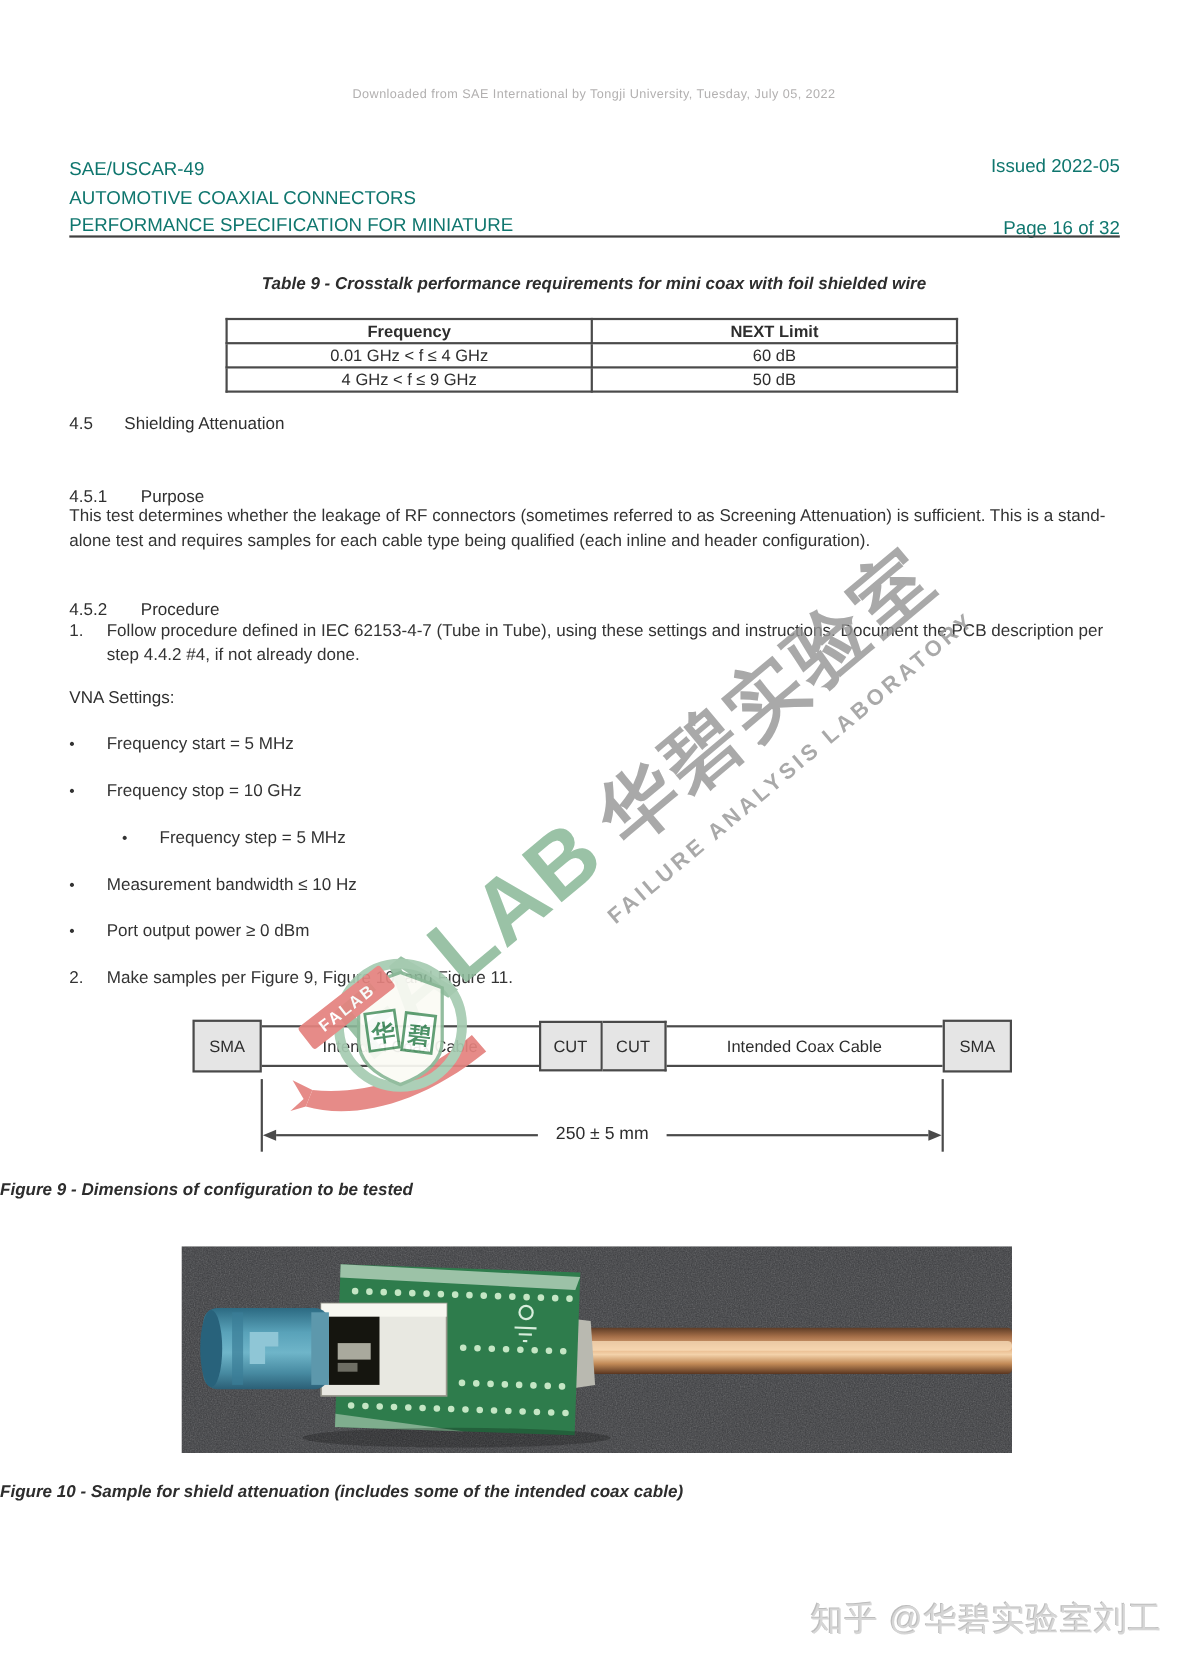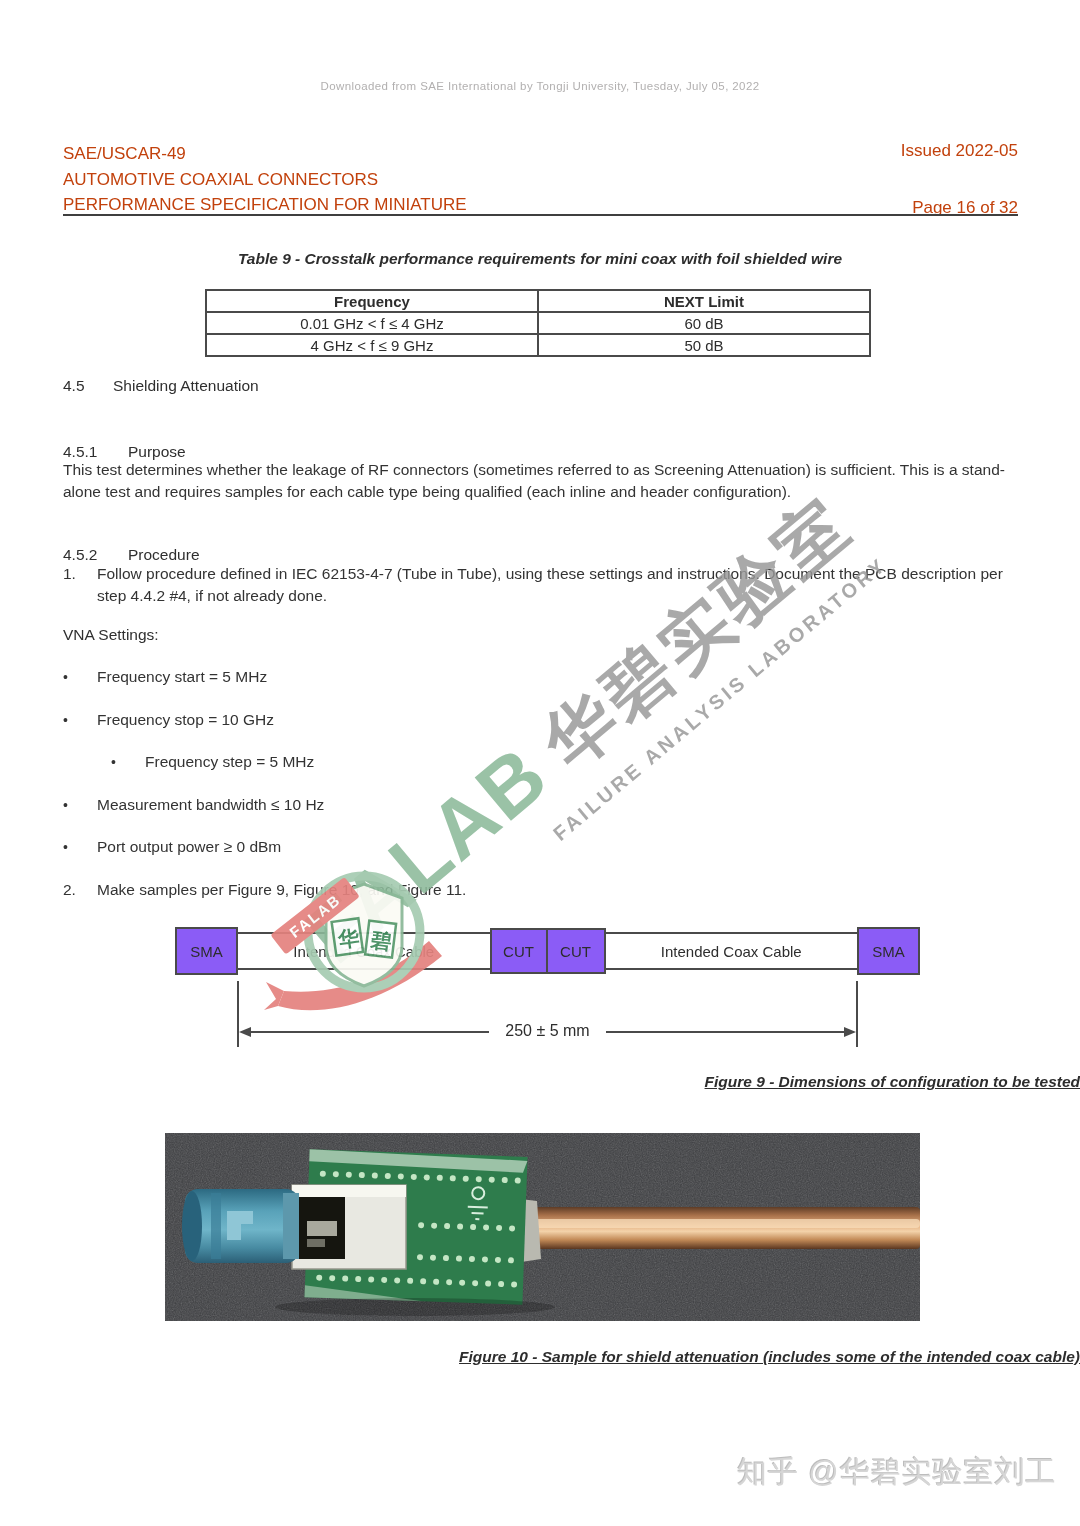--- a/index.html
+++ b/index.html
@@ -14,21 +14,21 @@
   }
   .top-note {
     position: absolute; top: 80px; left: 0; right: 0;
     text-align: center;
     font-family: Liberation Sans, sans-serif;
     font-size: 11.5px; color: #b2b0b0; letter-spacing: .4px;
   }
   .doc-header {
     position: absolute; top: 141px; left: 63px; right: 62px;
     display: flex; justify-content: space-between;
-    font-size: 17px; color: #c2410c;
+    font-size: 17px; color: #0f766e;
   }
   .doc-header .left div { line-height: 25.5px; }
   .doc-header .right { display:flex; flex-direction:column; justify-content:space-between; text-align:right; }
   .header-rule {
     position:absolute; top: 214px; left: 63px; right: 62px;
     border-top: 2px solid #3f3f3f;
   }
   .table-title {
     position:absolute; top: 250px; left:0; right:0;
     text-align:center; font-weight:bold; font-style:italic;
@@ -54,21 +54,21 @@
   }
   .list-item { position:absolute; left:63px; width:957px; font-size:15.5px; line-height:21.5px; }
   .list-item .li-num { position:absolute; left:0; top:0; }
   .list-item .li-text { display:block; margin-left:34px; width:922px; }
   .bullet-row { position:absolute; left:63px; font-size:15.5px; }
   .bullet-row .b-dot { display:inline-block; min-width:34px; font-size:14px; }
   
   .fig9 { position:absolute; top:927px; left:175px; width:745px; }
   .fig9-row { display:flex; align-items:center; }
   .f9-box {
-    border:2px solid #4a4a4a; background:#8b5cf6;
+    border:2px solid #4a4a4a; background:#e5e5e5;
     display:flex; align-items:center; justify-content:center;
     font-size:15px; color:#2d2d2d; flex-shrink:0;
   }
   .f9-sma { width:63px; height:48px; }
   .f9-cut { width:58px; height:46px; }
   .f9-cut + .f9-cut { border-left:none; }
   .f9-band {
     flex:1; height:38px;
     border-top:2px solid #4a4a4a; border-bottom:2px solid #4a4a4a;
     display:flex; align-items:center; justify-content:center;
@@ -77,22 +77,22 @@
   .fig9-dim { position:relative; height:72px; margin-top:6px; }
   .dim-tick { position:absolute; top:0; height:66px; width:2px; background:#4a4a4a; }
   .dim-tick.l { left:62px; } .dim-tick.r { right:62px; }
   .dim-line { position:absolute; left:64px; right:64px; top:42px; display:flex; align-items:center; }
   .dim-seg { flex:1; height:2px; background:#4a4a4a; }
   .arr { width:0; height:0; border-top:5px solid transparent; border-bottom:5px solid transparent; }
   .arr.l { border-right:12px solid #4a4a4a; }
   .arr.r { border-left:12px solid #4a4a4a; }
   .dim-label { padding:0 16px; font-size:16px; color:#2d2d2d; transform:translateY(-1px); }
   .fig-caption {
-    position:absolute; left:0; right:0; text-align:right;
-    font-weight:bold; font-style:italic; font-size:15.5px; color:#2d2d2d;text-decoration:underline;
+    position:absolute; left:0; right:0; text-align:left;
+    font-weight:bold; font-style:italic; font-size:15.5px; color:#2d2d2d;
   }
   .cap9 { top:1073px; } .cap10 { top:1348px; }
   .photo { position:absolute; top:1133px; left:165px; width:755px; height:188px; }
   
   .watermark {
     position:absolute; left:590px; top:740px;
     transform: translate(-50%,-50%) rotate(-40deg);
     white-space:nowrap; pointer-events:none; z-index:6;
   }
   .wm-line1 { display:flex; align-items:baseline; gap:20px; }

